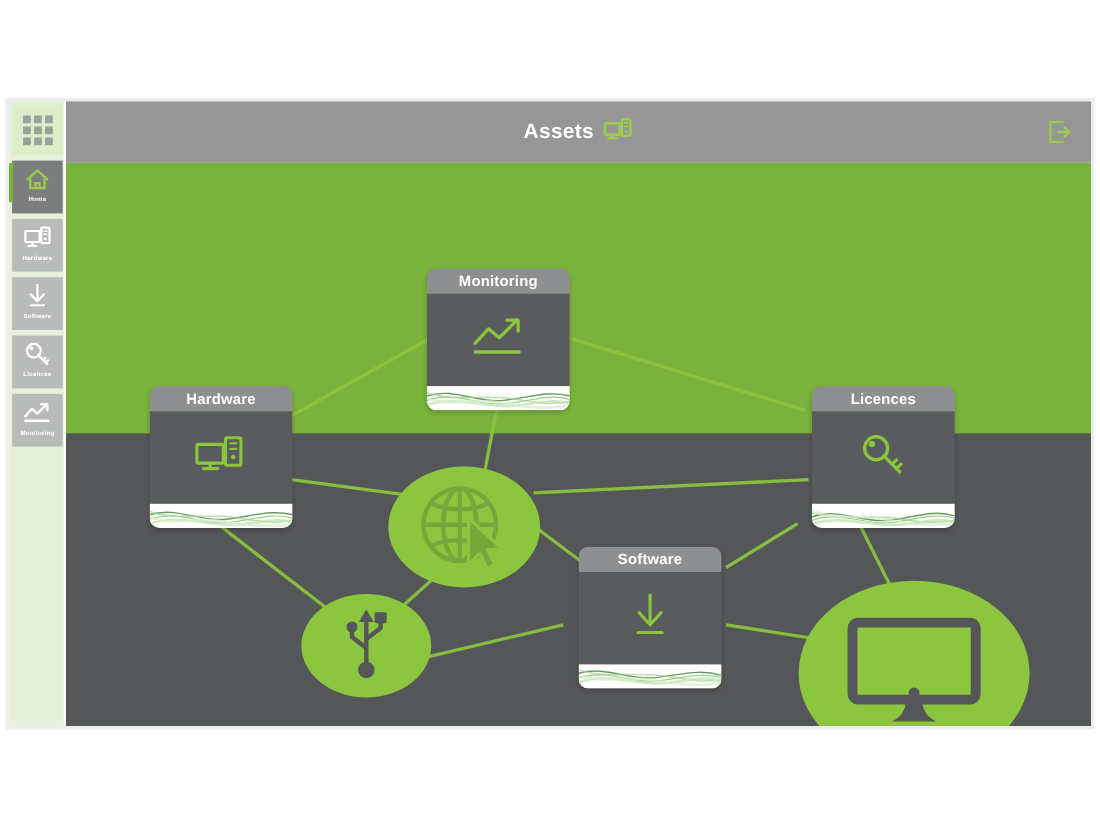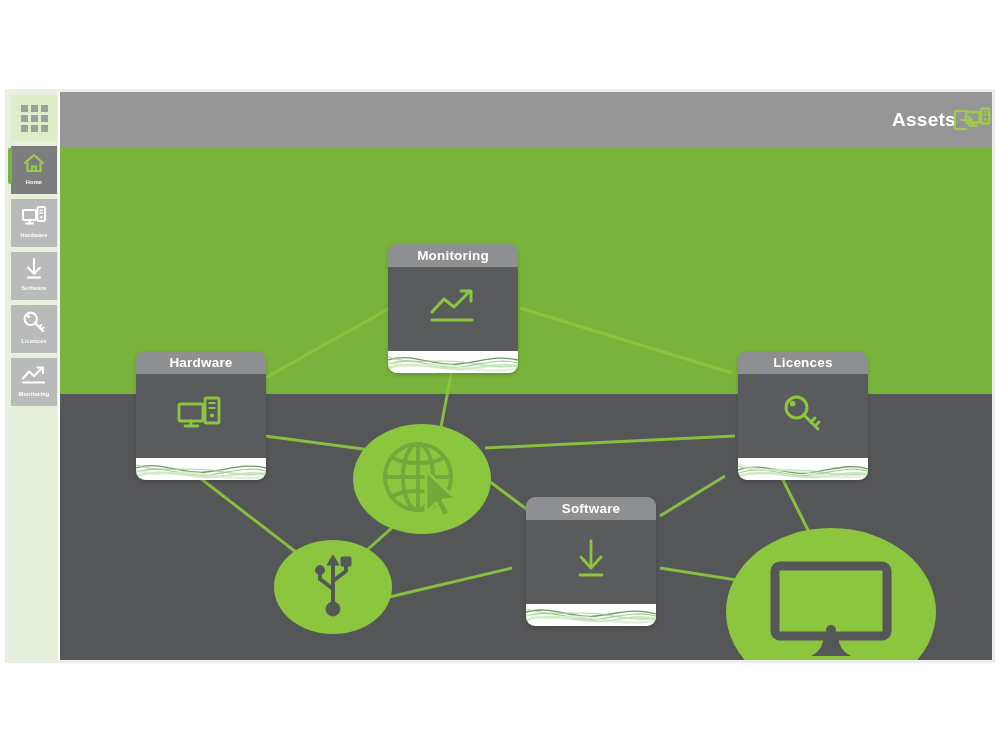--- a/index.html
+++ b/index.html
@@ -106,21 +106,21 @@
     right: 0;
     height: 56px;
     background: #969696;
   }
   #topbar-title-wrap {
     position: absolute;
     left: 0; right: 0; top: 0;
     height: 56px;
     display: flex;
     align-items: center;
-    justify-content: flex-end;
+    justify-content: center;
     gap: 8px;
   }
   #topbar-title {
     font-size: 19px;
     font-weight: bold;
     color: #ffffff;
     letter-spacing: 0.3px;
   }
   #logout-btn {
     position: absolute;

